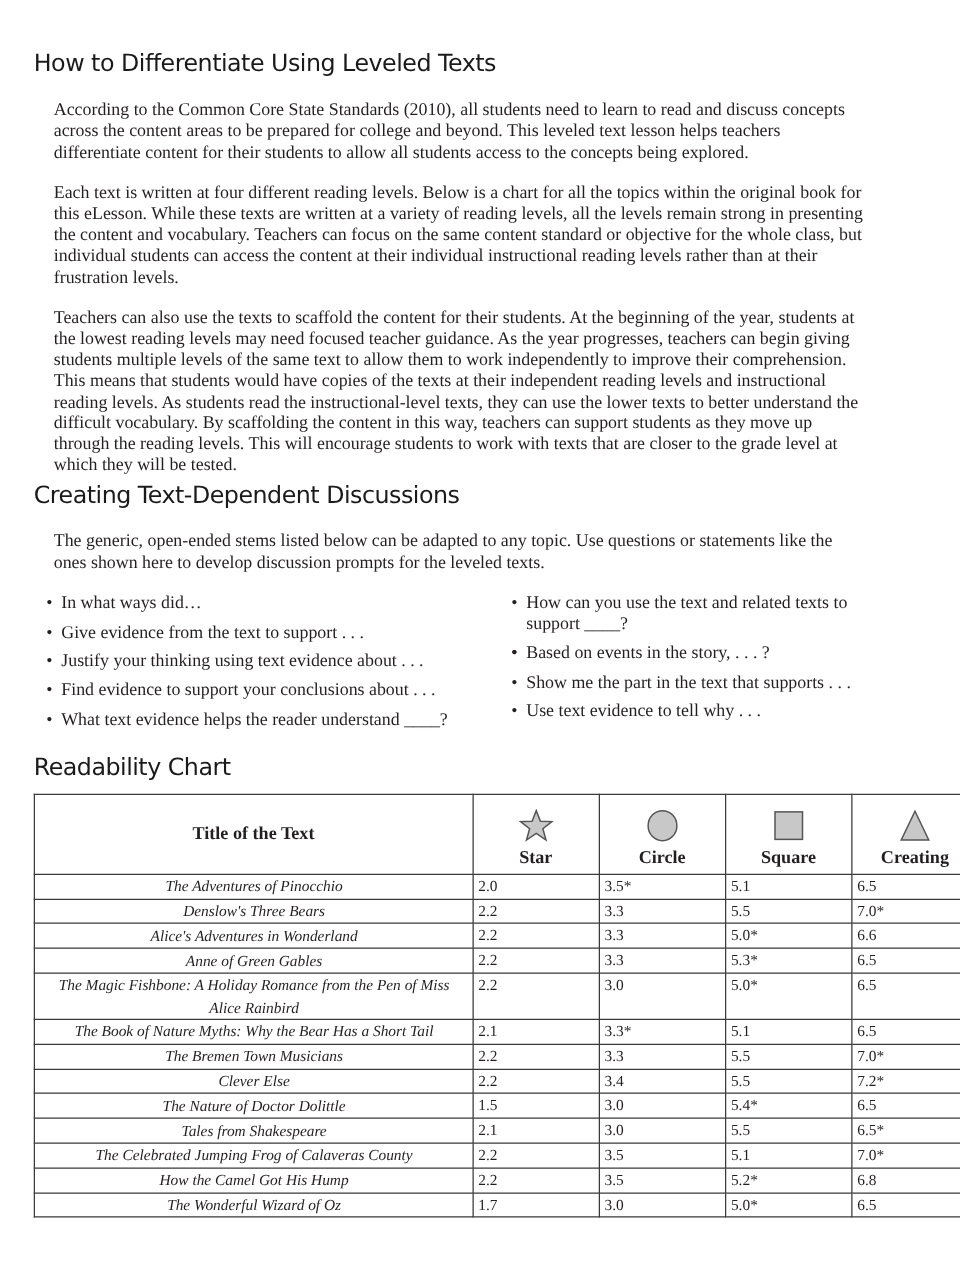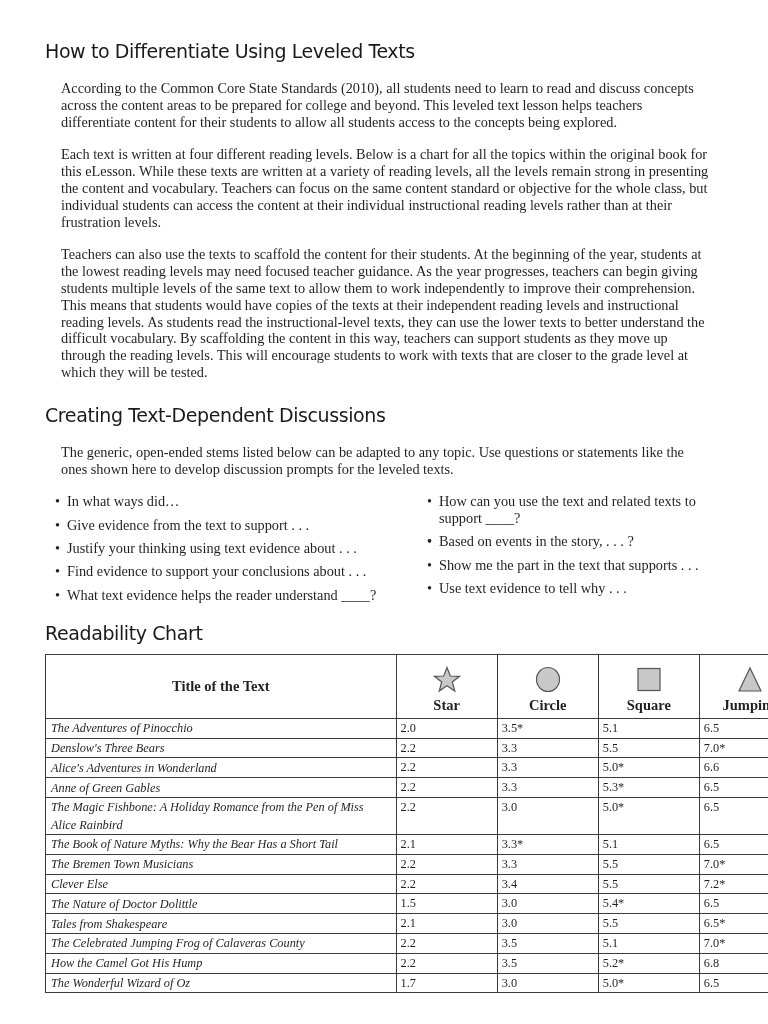--- a/index.html
+++ b/index.html
@@ -1,58 +1,58 @@
 <!DOCTYPE html>
 <html><head>
 <meta charset="utf-8">
 <style>
   html, body { margin: 0; padding: 0; background: #ffffff; }
   body { width: 768px; height: 1024px; position: relative; overflow: hidden; color: #231f20; }
-  .page { position: absolute; left: 45px; top: 38px; width: 682px; }
+  .page { position: absolute; left: 27px; top: 38px; width: 682px; }
   h2 {
     font-family: "DejaVu Sans", sans-serif;
     font-weight: normal;
     font-size: 19px;
     letter-spacing: -0.4px;
     margin: 0;
     color: #1a1a1a;
     line-height: 26px;
   }
   p {
     font-family: "Liberation Serif", serif;
     font-size: 14.3px;
     line-height: 16.8px;
     margin: 16px;
     color: #231f20;
   }
   .h1 { margin-bottom: 4px; }
   .p1 { margin-bottom: 8px; }
   .p2 { margin-bottom: 8px; }
   .p3 { margin-bottom: 0; }
-  .h-disc { margin-top: 21px; margin-bottom: 4px; }
+  .h-disc { margin-top: 2px; margin-bottom: 4px; }
   .stems { display: flex; margin-top: 8px; }
   .stems ul { list-style: none; margin: 0; padding: 0; font-family: "Liberation Serif", serif; font-size: 14.3px; line-height: 16.8px; }
   .stems li { position: relative; padding-left: 22px; margin-bottom: 6.5px; }
   .stems li .bullet { position: absolute; left: 10px; top: 0; }
   .col-left { width: 372px; padding-left: 6px; }
   .col-right { width: 300px; padding-left: 0; }
   .h-chart { margin-top: 10px; margin-bottom: 8px; }
   table {
     border-collapse: collapse;
     width: 756px;
     font-family: Liberation Serif, serif;
     font-size: 12.3px;
   }
   th, td { border: 1.3px solid #3a3a3a; }
   th { font-weight: bold; font-size: 14.5px; height: 58px; vertical-align: middle; }
   th.title-col { width: 316px; }
   th.lvl { width: 89px; vertical-align: bottom; padding-bottom: 4px; }
   th .icon { display: block; margin: 0 auto 4px auto; }
   td { height: 17.8px; padding: 0 4px; line-height: 16px; }
-  td.title { font-style: italic; text-align: left; padding-left: 5px; margin-top: 18px; }
+  td.title { font-style: italic; text-align: center; padding-left: 5px; margin-top: 18px; }
   td.num { text-align: left; vertical-align: top; padding-top: 1px; }
   tr.tall td { height: 34px; }
   tr.tall td.title { vertical-align: top; line-height: 18px; }
 </style>
 </head>
 <body>
 
 <div class="page">
 
   <h2 class="h1">How to Differentiate Using Leveled Texts</h2>
@@ -101,21 +101,21 @@
         <th class="lvl">
           <svg class="icon" width="28" height="27" viewBox="0 0 28 27">
             <rect x="3" y="2.5" width="22" height="22" fill="#c8c8c8" stroke="#555" stroke-width="1.2"></rect>
           </svg>
           <span>Square</span>
         </th>
         <th class="lvl">
           <svg class="icon" width="28" height="27" viewBox="0 0 28 27">
             <polygon points="14,2 25,25 3,25" fill="#c8c8c8" stroke="#555" stroke-width="1.2"></polygon>
           </svg>
-          <span>Jumping</span>
+          <span>Creating</span>
         </th>
       </tr>
     </thead>
     <tbody id="table-body">
     <tr>
           <td class="title">The Adventures of Pinocchio</td>
           <td class="num">2.0</td>
           <td class="num">3.5*</td>
           <td class="num">5.1</td>
           <td class="num">6.5</td>

